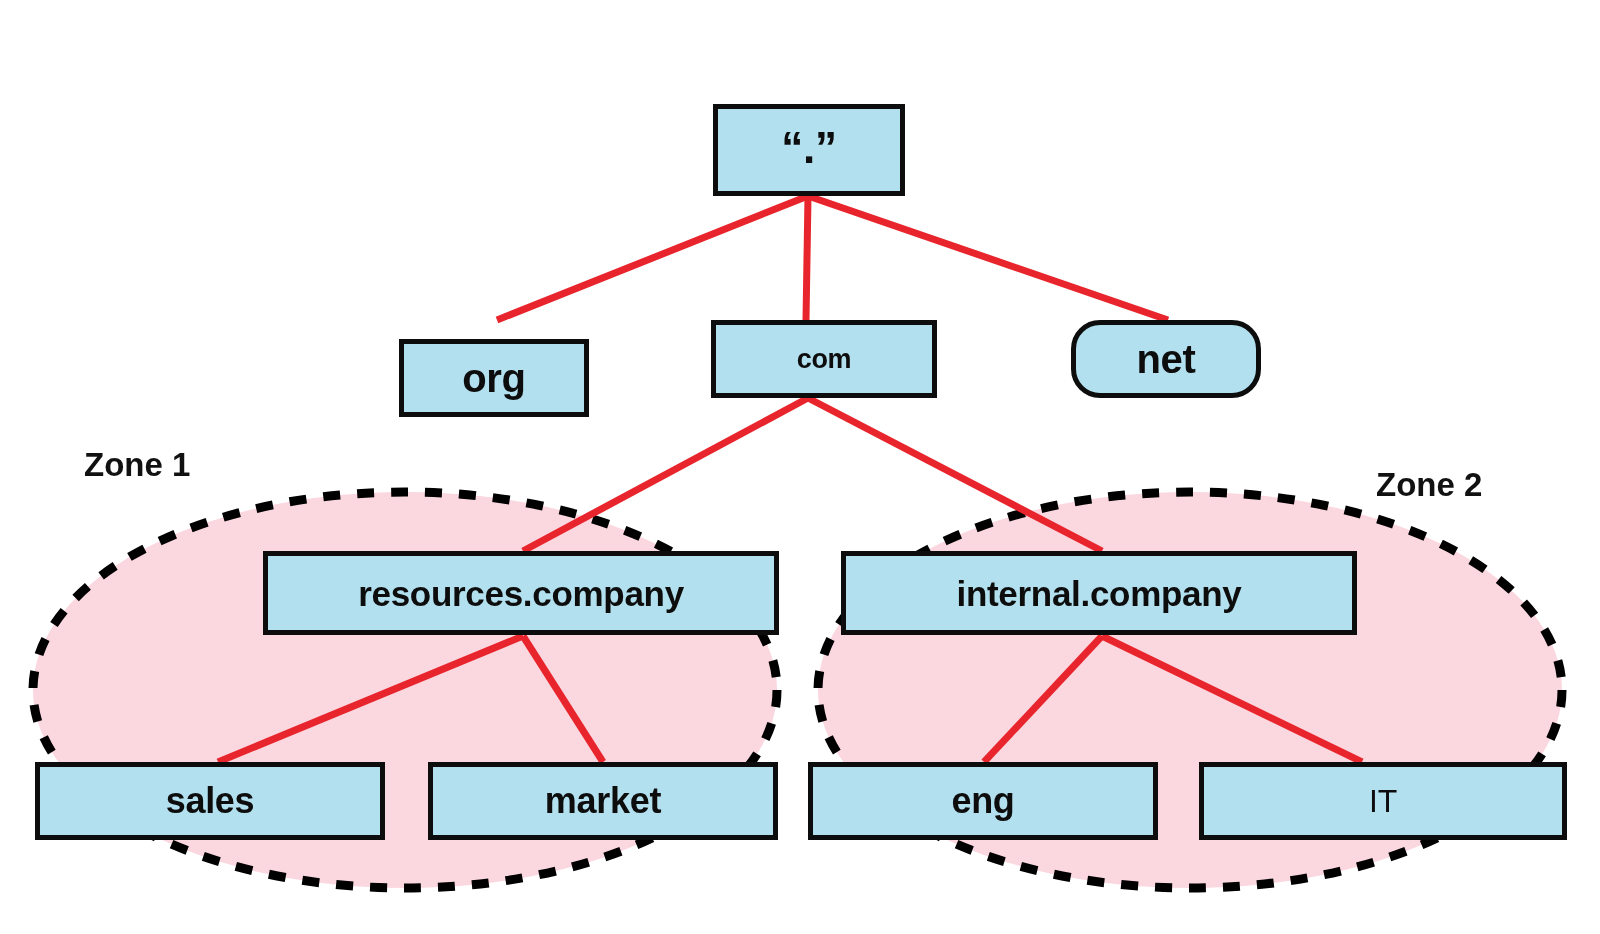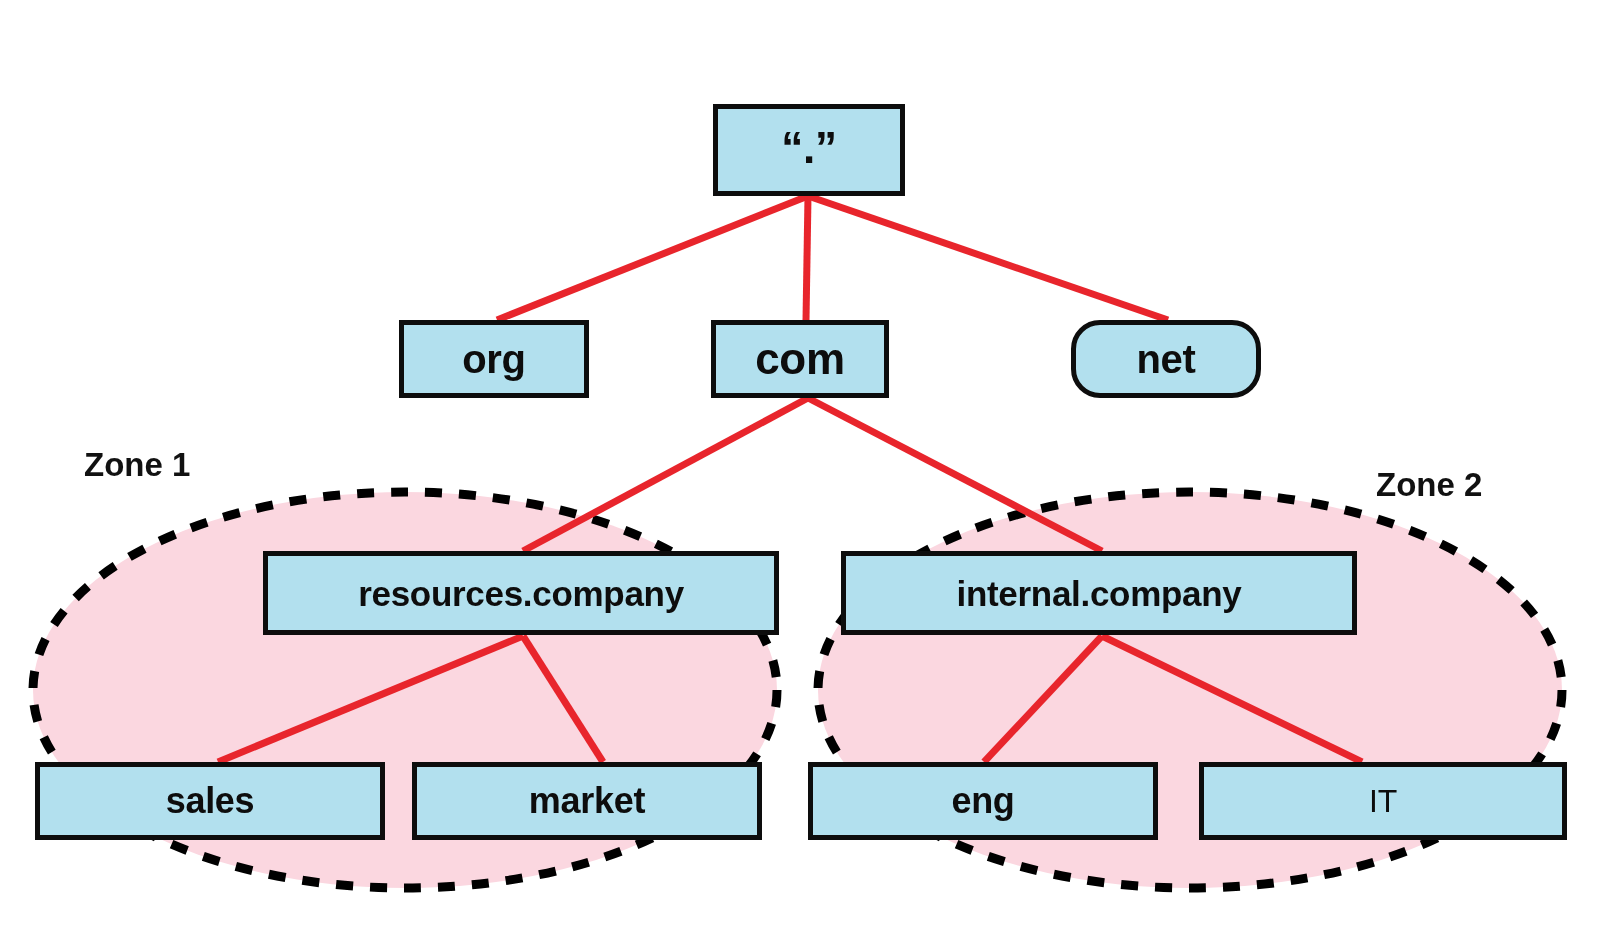--- a/index.html
+++ b/index.html
@@ -61,31 +61,31 @@
     height: 92px;
     font-size: 44px;
   }
   #node-root .node-label {
     position: relative;
     top: -2px;
   }
   
   #node-org {
     left: 399px;
-    top: 320px;
+    top: 339px;
     width: 190px;
     height: 78px;
     font-size: 40px;
   }
   #node-com {
     left: 711px;
     top: 320px;
-    width: 178px;
-    height: 78px;
-    font-size: 44px;
+    width: 226px;
+    height: 78px;
+    font-size: 27px;
   }
   #node-net {
     left: 1071px;
     top: 320px;
     width: 190px;
     height: 78px;
     font-size: 40px;
     border-radius: 29px;
   }
   
@@ -106,21 +106,21 @@
   
   #node-sales {
     left: 35px;
     top: 762px;
     width: 350px;
     height: 78px;
     font-size: 36px;
     justify-content: center;
   }
   #node-market {
-    left: 412px;
+    left: 428px;
     top: 762px;
     width: 350px;
     height: 78px;
     font-size: 36px;
   }
   #node-eng {
     left: 808px;
     top: 762px;
     width: 350px;
     height: 78px;

